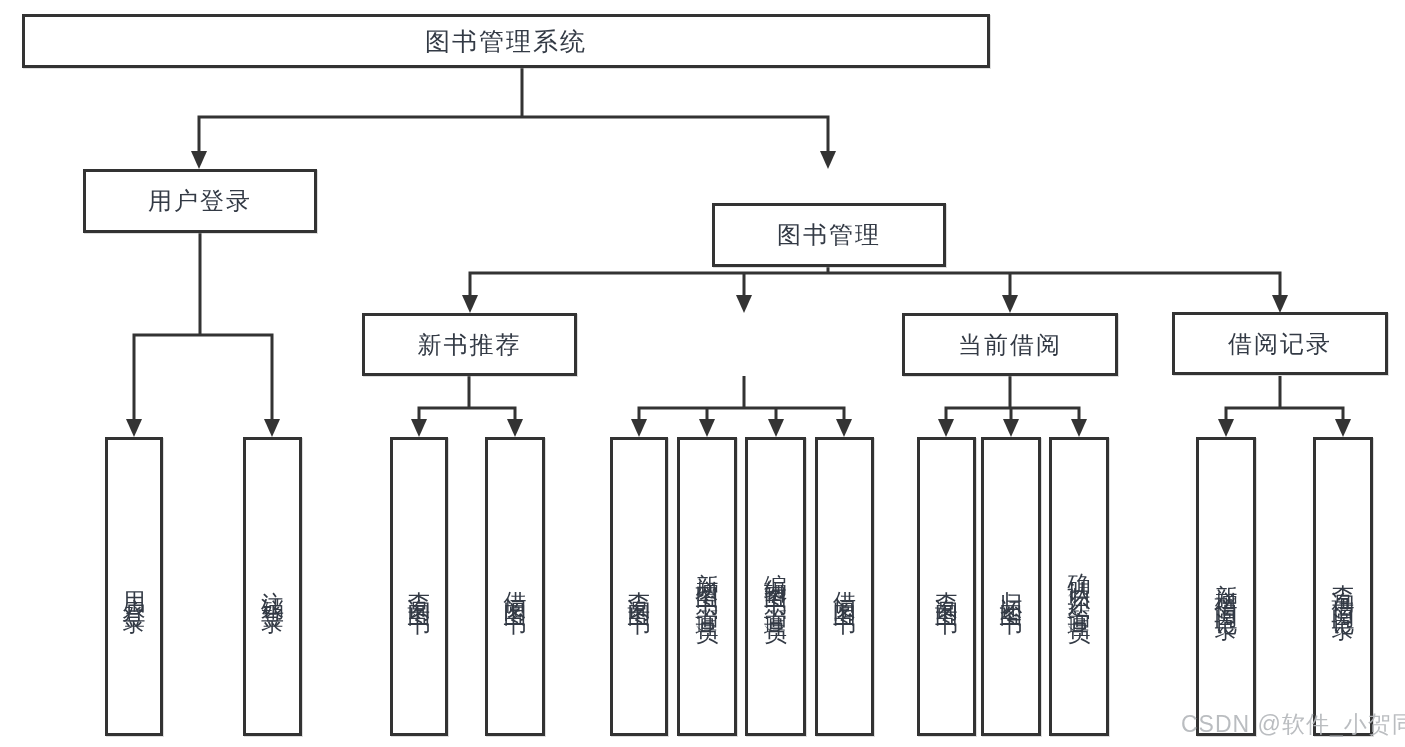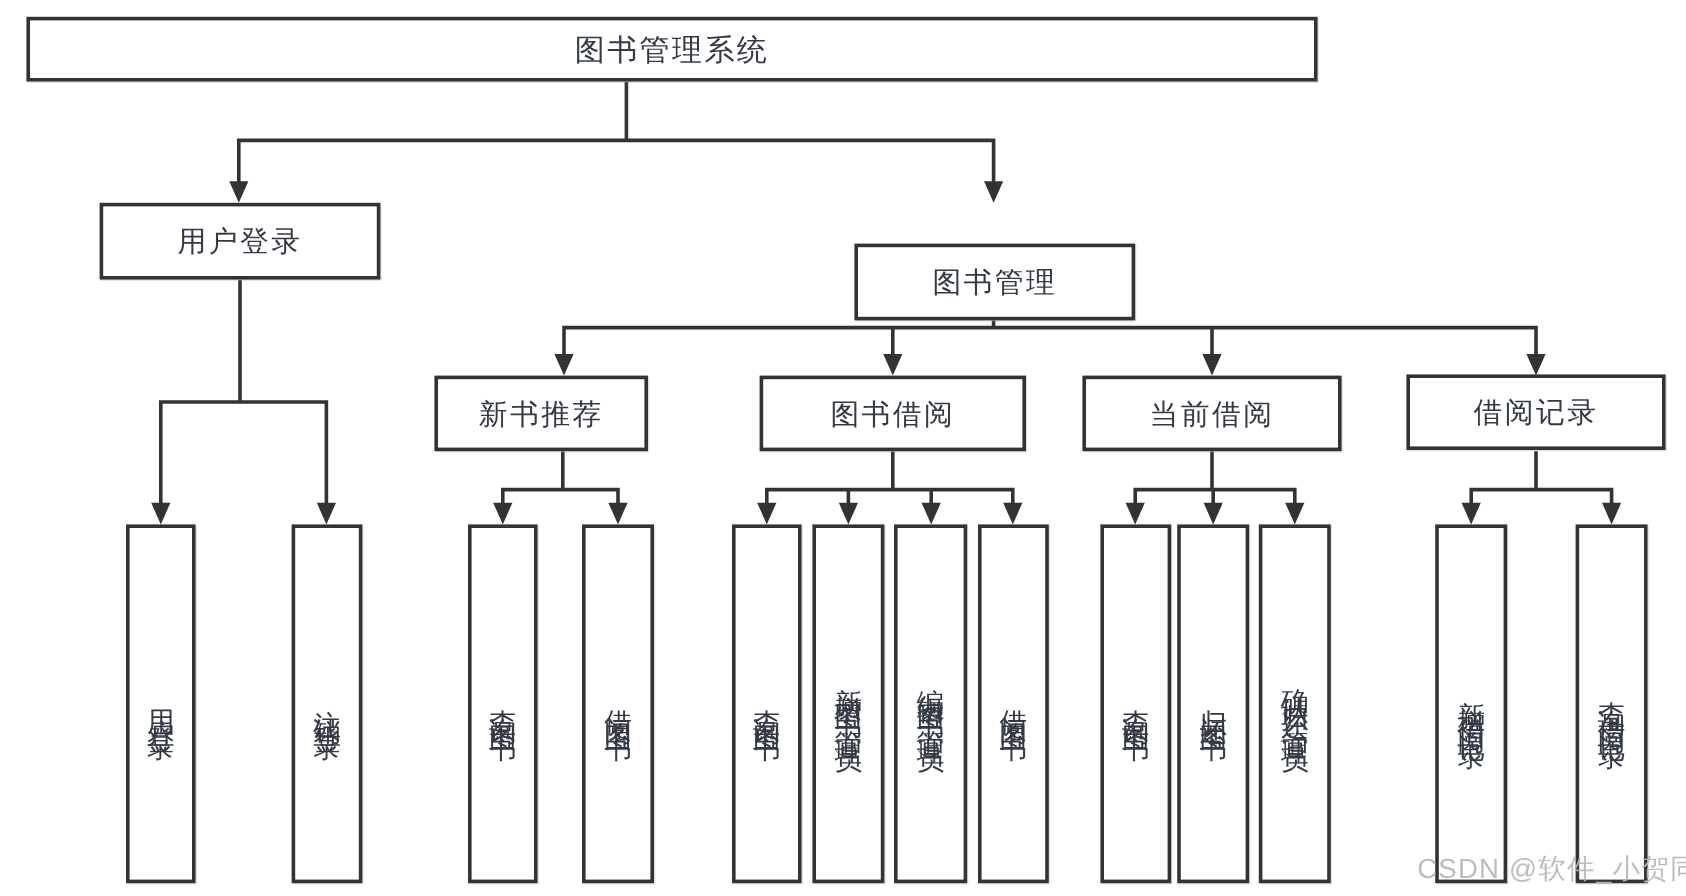--- a/index.html
+++ b/index.html
@@ -100,36 +100,33 @@
       <polygon fill="#333333" stroke="none" points="1003,419 1019,419 1011,437"></polygon>
       <polygon fill="#333333" stroke="none" points="1071,419 1087,419 1079,437"></polygon>
     </g>
     <g>
       <path d="M1280 376 V409.5 M1224.5 408 H1344.5 M1226 408 V421 M1343 408 V421"></path>
       <polygon fill="#333333" stroke="none" points="1218,419 1234,419 1226,437"></polygon>
       <polygon fill="#333333" stroke="none" points="1335,419 1351,419 1343,437"></polygon>
     </g>
   </svg>
 
-  <div class="box" style="left:22px; top:14px; width:1076px; height:54px;">
+  <div class="box" style="left:22px; top:14px; width:968px; height:54px;">
     <span class="hlabel root-label">图书管理系统</span>
   </div>
 
   <div class="box" style="left:83px; top:169px; width:234px; height:64px;">
     <span class="hlabel">用户登录</span>
   </div>
   <div class="box" style="left:712px; top:169px; width:234px; height:64px;margin-top:34px;">
     <span class="hlabel">图书管理</span>
   </div>
 
-  <div class="box" style="left:362px; top:313px; width:178px; height:63px;">
+  <div class="box" style="left:362px; top:313px; width:215px; height:63px;">
     <span class="hlabel">新书推荐</span>
-  </div>
-  <div class="box" style="left:633px; top:313px; width:222px; height:63px;">
-    <span class="hlabel">图书借阅</span>
   </div>
   <div class="box" style="left:1172px; top:312px; width:216px; height:63px;">
     <span class="hlabel">借阅记录</span>
   </div>
   <div class="box" style="left:902px; top:313px; width:216px; height:63px;">
     <span class="hlabel">当前借阅</span>
   </div>
 
   <div class="box" style="left:105px; top:437px; width:58px; height:299px;">
     <span class="vlabel">用户登录</span>

